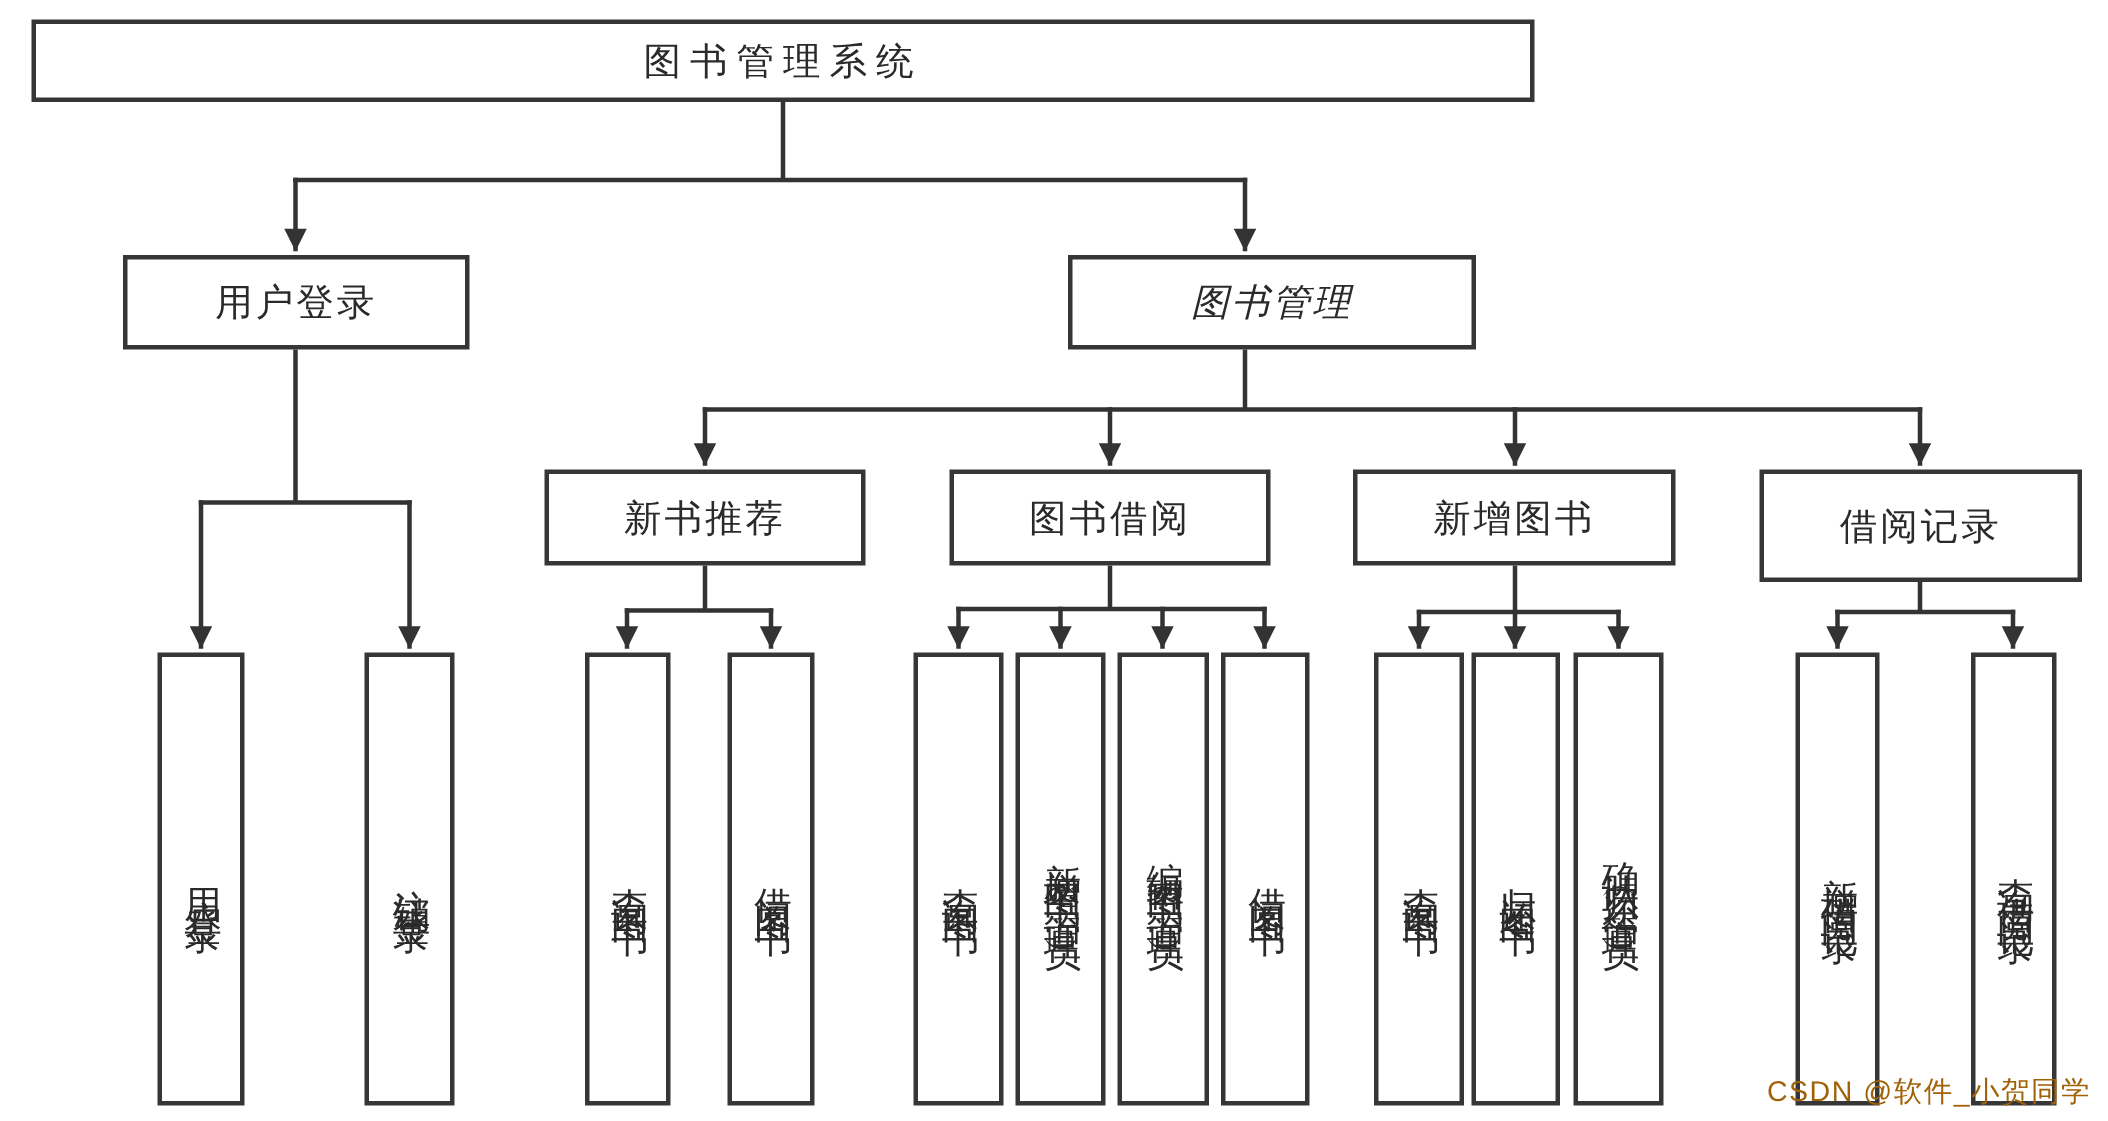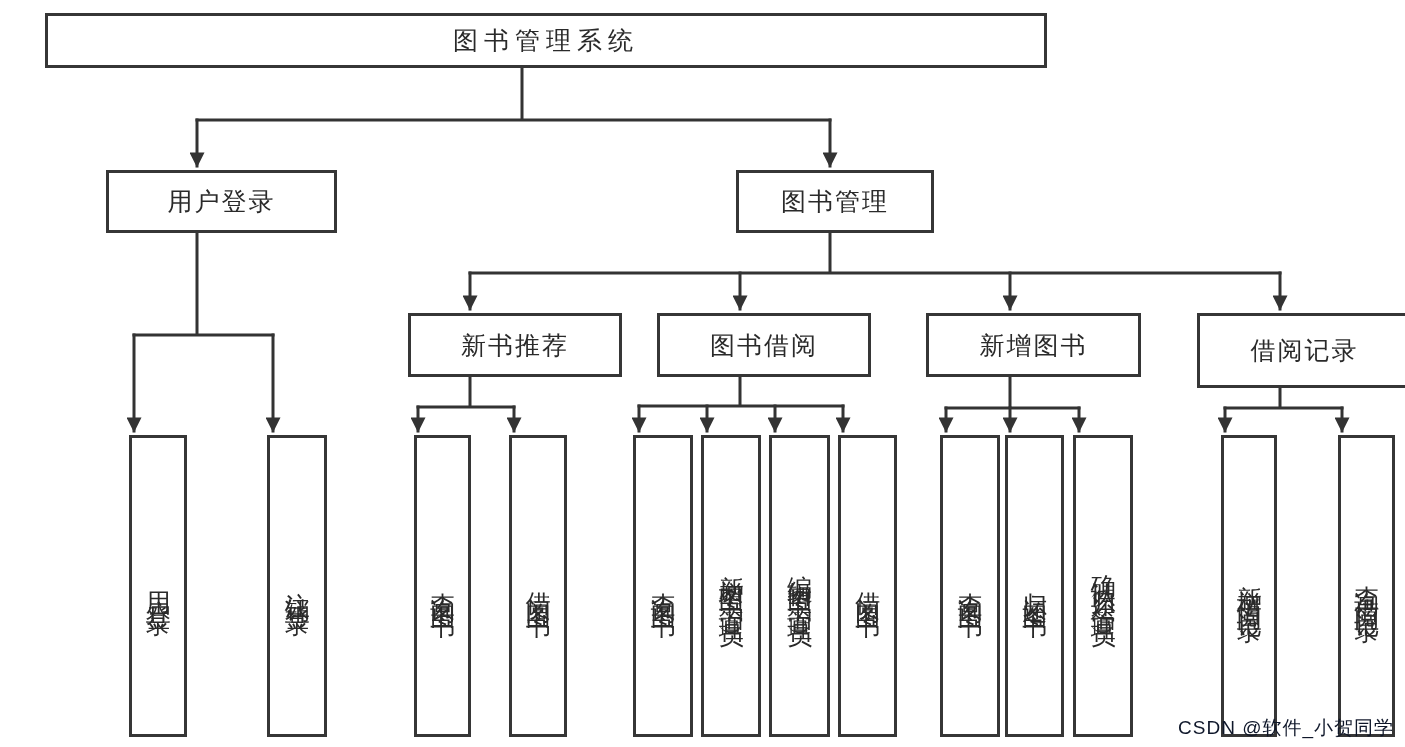--- a/index.html
+++ b/index.html
@@ -20,40 +20,39 @@
   .box {
     position: absolute;
     box-sizing: border-box;
     border: 3px solid #363636;
     background: #ffffff;
     display: flex;
     align-items: center;
     justify-content: center;
     color: #2a2a2a;
     z-index: 2;
-    margin-left: 24px;
   }
   .hlabel {
     font-size: 25px;
     letter-spacing: 2px;
     white-space: nowrap;
   }
   .root-label { letter-spacing: 6px; }
   .vlabel {
     writing-mode: vertical-rl;
     text-orientation: upright;
     font-size: 25px;
     letter-spacing: 7px;
     line-height: 1.1;
   }
   
   #node-root       { left: 21px;   top: 13px;  width: 1002px; height: 55px; }
   #node-user-login { left: 82px;   top: 170px; width: 231px;  height: 63px; }
-  #node-book-mgmt  { left: 712px;  top: 170px; width: 198px;  height: 63px; }
-  #node-new-book   { left: 384px;  top: 313px; width: 214px;  height: 64px; }
+  #node-book-mgmt  { left: 712px;  top: 170px; width: 272px;  height: 63px; font-style: italic; }
+  #node-new-book   { left: 363px;  top: 313px; width: 214px;  height: 64px; }
   #node-borrowing  { left: 633px;  top: 313px; width: 214px;  height: 64px; }
   #node-current    { left: 902px;  top: 313px; width: 215px;  height: 64px; }
   #node-records    { left: 1173px; top: 313px; width: 215px;  height: 75px; }
   .leaf { top: 435px; height: 302px; }
   #leaf-1  { left: 105px;  width: 58px; }
   #leaf-2  { left: 243px;  width: 60px; }
   #leaf-3  { left: 390px;  width: 57px; }
   #leaf-4  { left: 485px;  width: 58px; }
   #leaf-5  { left: 609px;  width: 60px; }
   #leaf-6  { left: 677px;  width: 60px; }
@@ -62,21 +61,21 @@
   #leaf-9  { left: 916px;  width: 60px; }
   #leaf-10 { left: 981px;  width: 59px; }
   #leaf-11 { left: 1049px; width: 60px; }
   #leaf-12 { left: 1197px; width: 56px; }
   #leaf-13 { left: 1314px; width: 57px; }
   #watermark {
     position: absolute;
     right: 11px;
     top: 715px;
     font-size: 19px;
-    color: #0f172a;
+    color: #a16207;
     letter-spacing: 1px;
     white-space: nowrap;
     z-index: 3;
   }
 </style>
 </head>
 <body>
 
 <div id="canvas">
 

